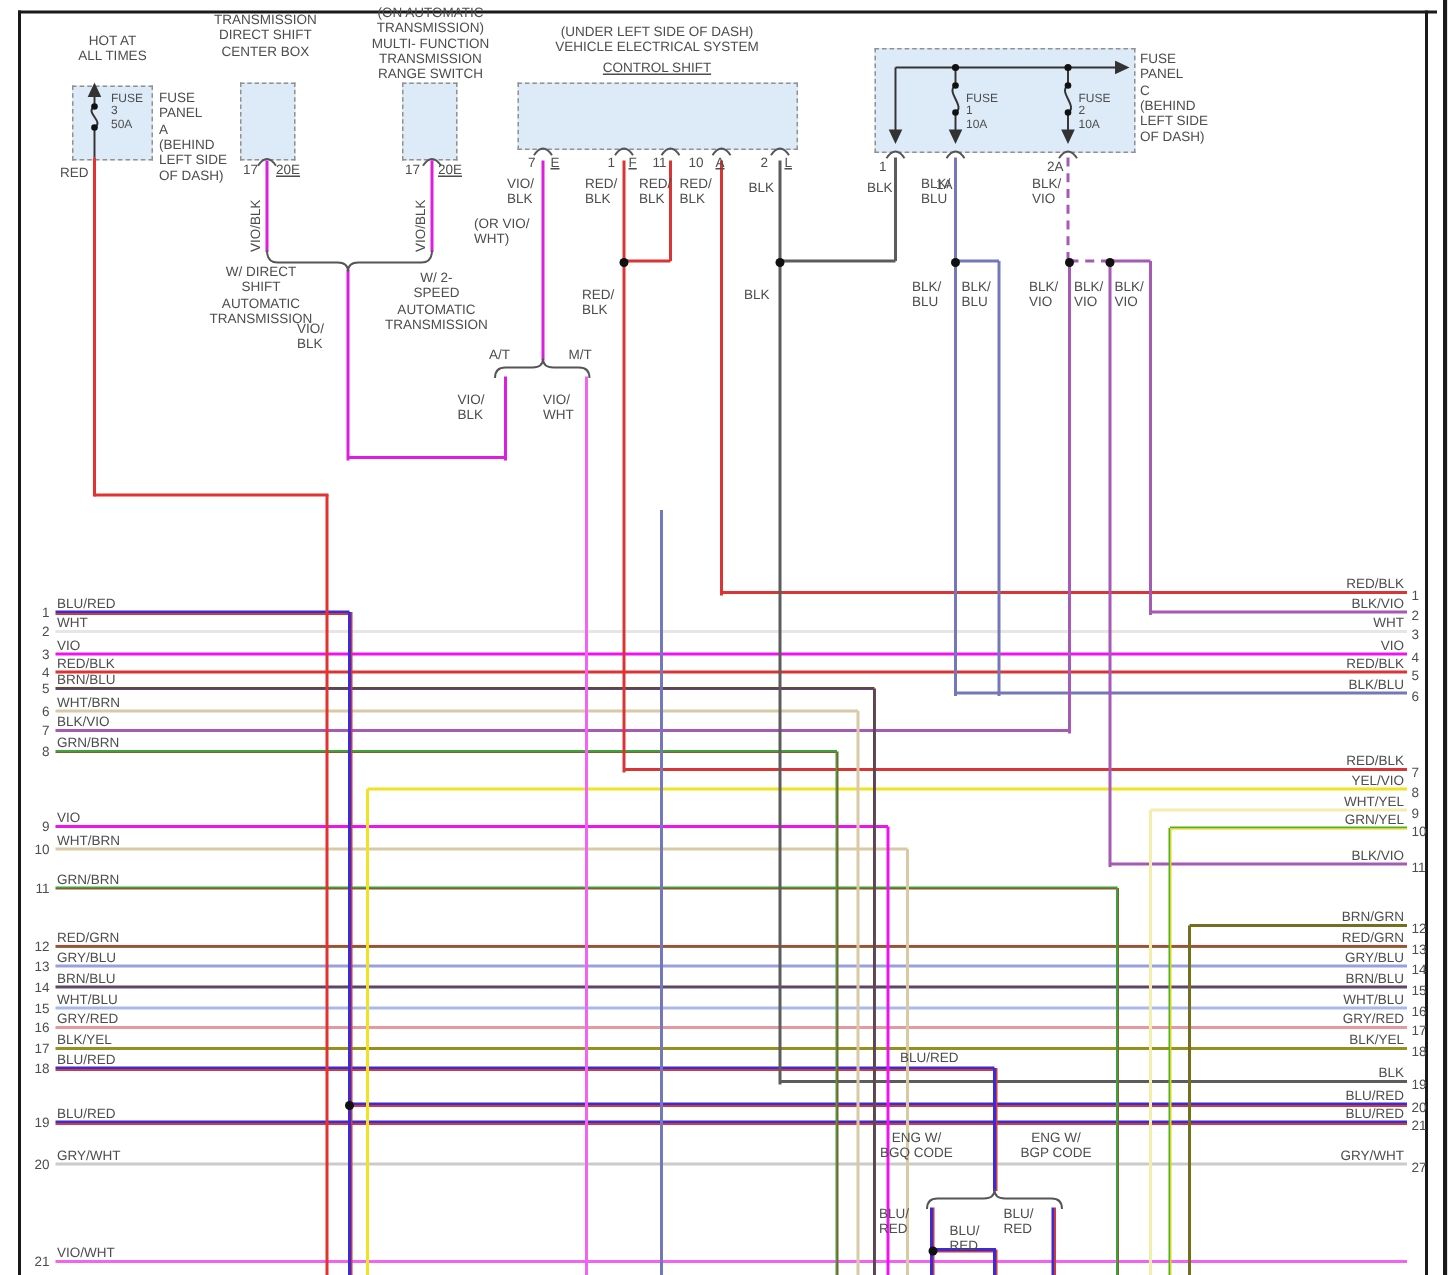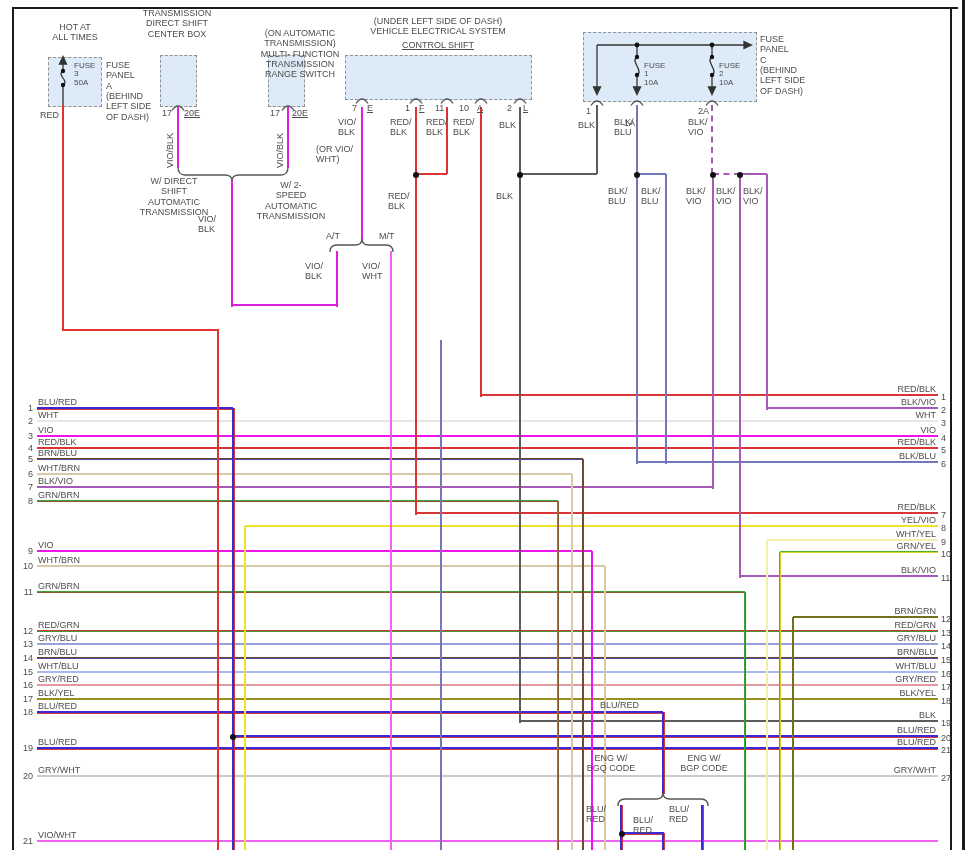--- a/index.html
+++ b/index.html
@@ -121,21 +121,21 @@
       <div class="lbl small" style="left: 74px; top: 62px;">FUSE
 3
 50A</div>
       <div class="lbl" style="left: 40px; top: 110px;">RED</div>
       <div class="lbl ctr" style="left: 177px; top: 8px;">TRANSMISSION
 DIRECT SHIFT
 CENTER BOX</div>
       <div class="lbl" style="left: 162px; top: 108px;">17</div>
       <div class="lbl u" style="left: 184px; top: 108px;">20E</div>
       <div class="lbl vlbl" style="left: 165px; top: 120px; height: 48px;">VIO/BLK</div>
-      <div class="lbl ctr" style="left: 300px; top: 3px; margin-top: 25px;">(ON AUTOMATIC
+      <div class="lbl ctr" style="left: 287px; top: 3px;">(ON AUTOMATIC
 TRANSMISSION)
 MULTI- FUNCTION
 TRANSMISSION
 RANGE SWITCH</div>
       <div class="lbl" style="left: 270px; top: 108px;">17</div>
       <div class="lbl u" style="left: 292px; top: 108px;">20E</div>
       <div class="lbl vlbl" style="left: 275px; top: 120px; height: 48px;">VIO/BLK</div>
       <div class="lbl ctr" style="left: 174px; top: 176px;">W/ DIRECT
 SHIFT
 AUTOMATIC

